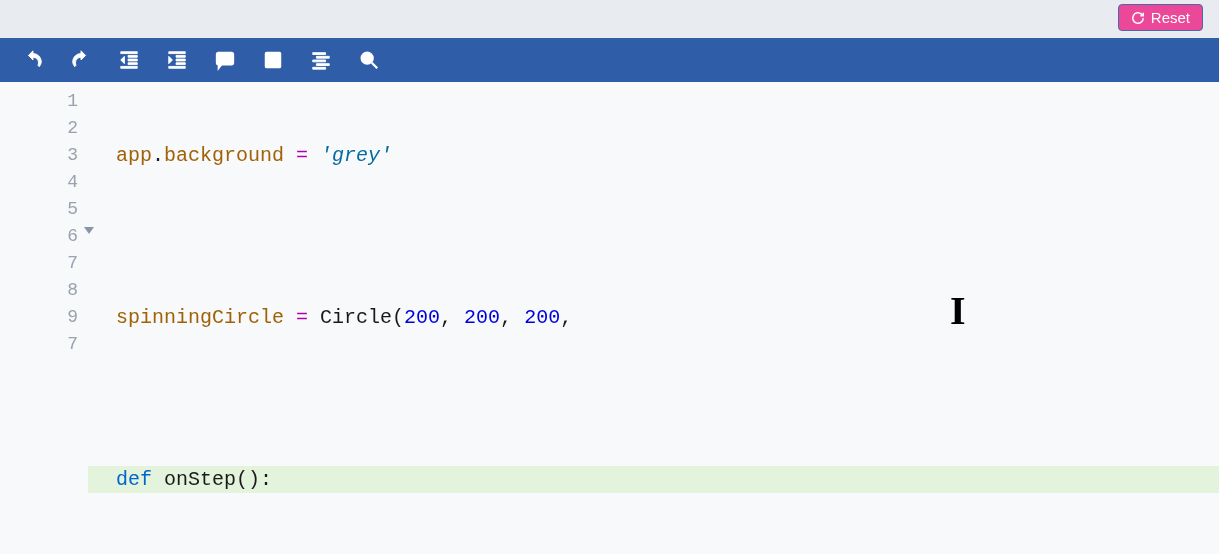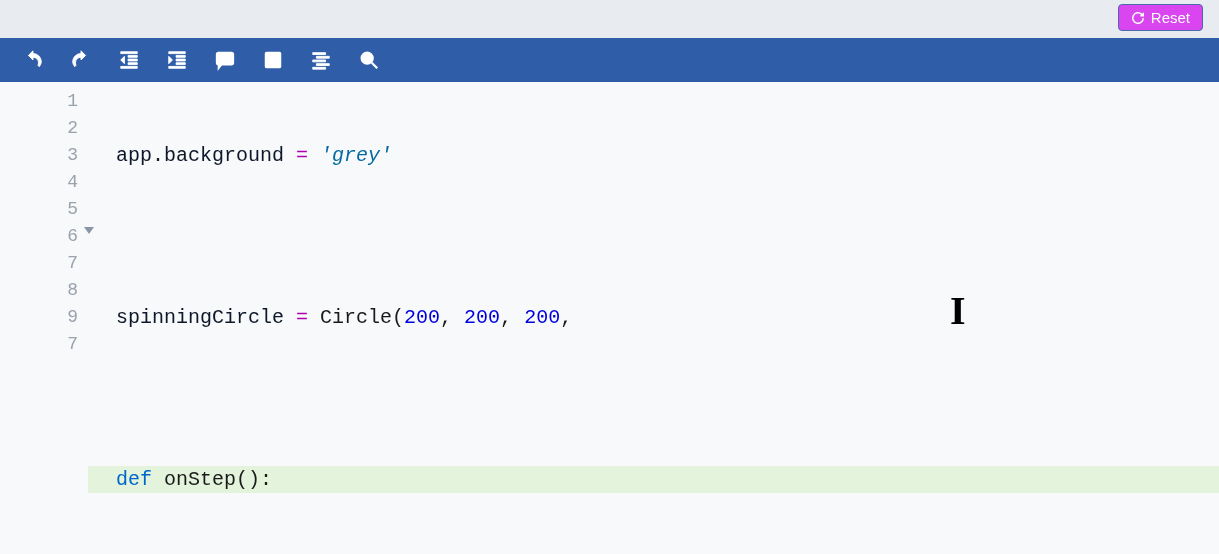--- a/index.html
+++ b/index.html
@@ -12,21 +12,21 @@
     }
     .top-strip {
       height: 38px;
       background: #e8ebf0;
       position: relative;
     }
     .reset-btn {
       position: absolute;
       right: 16px;
       top: 4px;
-      background: #d946ef;
+      background: #ec4899;
       color: #fff;
       border: 1px solid #4a6aa8;
       border-radius: 4px;
       padding: 4px 12px;
       font-size: 15px;
       font-family: Arial, sans-serif;
       display: flex;
       align-items: center;
       gap: 6px;
       cursor: pointer;
@@ -81,21 +81,21 @@
       flex: 1;
       padding-left: 28px;
       white-space: pre;
       color: #1a1a1a;
     }
     .code .line { height: 27px; }
     .line.hl { background: #e4f4dc; margin-left: -28px; padding-left: 28px; margin-right: -400px; padding-right: 400px; }
     .kw { color: #0066cc; }
     .str { color: #0369a1; font-style: italic; }
     .num { color: #0000dd; text-align: center; }
-    .fn { color: #0f172a; margin-top: 24px; }
+    .fn { color: #a16207; margin-top: 24px; }
     .op { color: #b000b0; }
     .cursor-beam {
       font-family: 'Times New Roman', serif;
       font-size: 40px;
       font-weight: bold;
       position: absolute;
       color: #000;
     }
   </style>
 </head>

